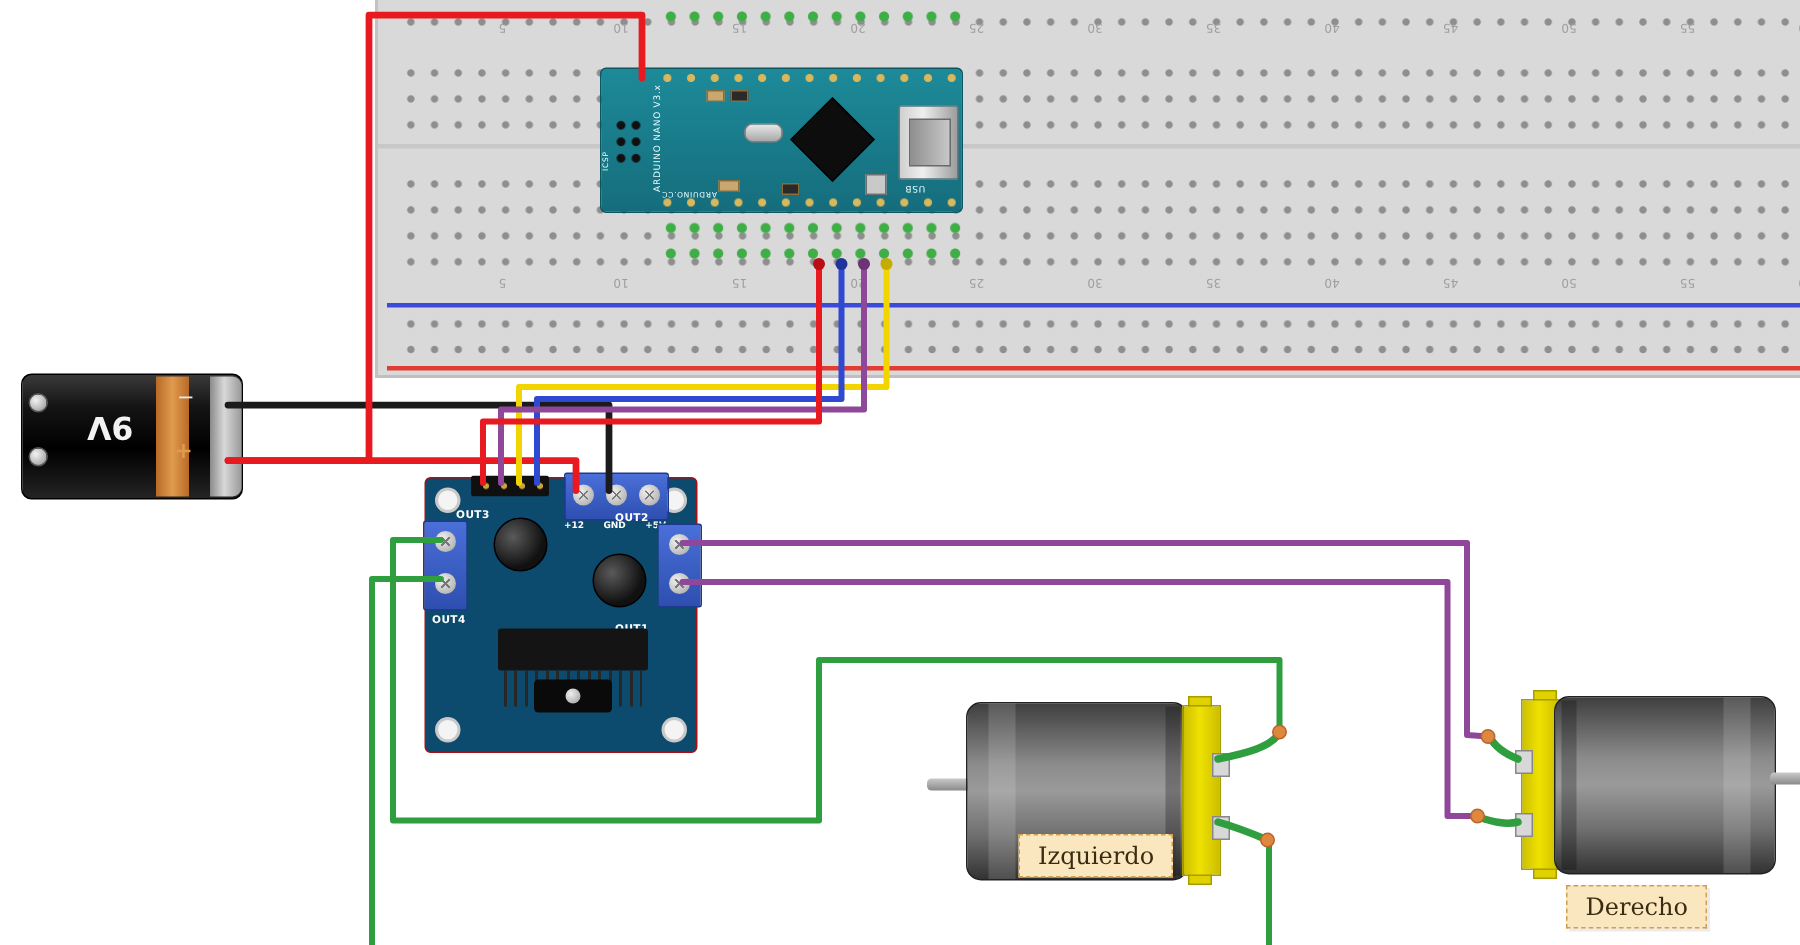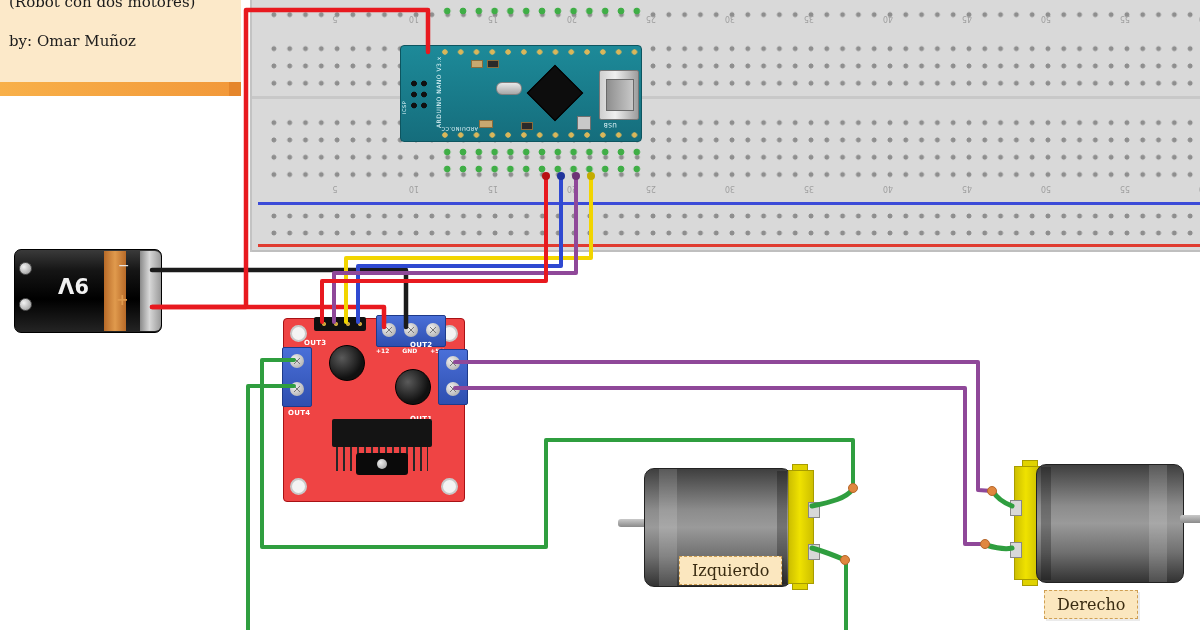--- a/index.html
+++ b/index.html
@@ -49,21 +49,21 @@
   .bat-cap{position:absolute;left:126px;top:2px;width:21px;height:80px;border-radius:0 6px 6px 0;
            background:linear-gradient(90deg,#8a8a8a,#d8d8d8 45%,#9a9a9a);}
   .bat-term{position:absolute;left:5px;width:11px;height:11px;border-radius:50%;
             background:radial-gradient(circle at 35% 35%,#f2f2f2,#aaa 75%,#777);border:1px solid #555;}
   .bat-9v{position:absolute;left:44px;top:24px;font-size:21px;font-weight:bold;color:#f2f2f2;
           transform:rotate(180deg);}
   .bat-minus{position:absolute;left:104px;top:8px;color:#e8e8e8;font-size:14px;}
   .bat-plus{position:absolute;left:102px;top:42px;color:#e09a4d;font-size:15px;font-weight:bold;}
 
   
-  .driver{position:absolute;left:283px;top:318px;width:180px;height:182px;background:#ef4444;
+  .driver{position:absolute;left:283px;top:318px;width:180px;height:182px;background:#0c4a6e;
           border:1px solid #a81114;border-radius:4px;}
   .hole{position:absolute;width:13px;height:13px;border-radius:50%;background:#f4f4f4;border:2px solid #c9c9c9;}
   .tblock{position:absolute;background:linear-gradient(180deg,#4a6fd8,#2e4fb0);border:1px solid #1e3a8a;border-radius:2px;}
   .screw{position:absolute;width:14px;height:14px;border-radius:50%;
          background:radial-gradient(circle at 35% 35%,#f0f0f0,#b9b9b9 70%,#8a8a8a);}
   .screw::after{content:"";position:absolute;inset:3px;border-radius:50%;
          background:linear-gradient(45deg,rgba(0,0,0,0) 44%,#777 44% 56%,rgba(0,0,0,0) 56%),
                     linear-gradient(-45deg,rgba(0,0,0,0) 44%,#777 44% 56%,rgba(0,0,0,0) 56%);}
   .pinhdr{position:absolute;left:30px;top:-2px;width:52px;height:14px;background:#101010;border-radius:2px;
           background-image:radial-gradient(circle,#caa33a 1.8px,rgba(0,0,0,0) 2.3px);background-size:12px 14px;background-position:4px 50%;}
@@ -247,26 +247,20 @@
       <div class="m-ring" style="left:4px;"></div>
     </div>
     <div class="m-shaft" style="left:168px;top:57px;"></div>
     <div class="m-term" style="left:-2px;top:42px;"></div>
     <div class="m-term" style="left:-2px;top:84px;"></div>
   </div>
 
   <div class="tag" style="left:679px;top:556px;">Izquierdo</div>
   <div class="tag" style="left:1044px;top:590px;">Derecho</div>
 
-  <div class="note">
-    <div class="note-title">(Robot con dos motores)</div>
-    <div class="note-author">by: Omar Muñoz</div>
-    <div class="note-strip"></div>
-    <div class="note-strip-tab"></div>
-  </div>
 
   <svg class="wires" width="1200" height="630" viewBox="0 0 1200 630">
     <g fill="none" stroke-linecap="round" stroke-linejoin="round">
 
       <polyline points="152,270 406,270 406,327" stroke="#1b1b1b" stroke-width="4.5"></polyline>
       <polyline points="152,307 246,307 246,10 428,10 428,52" stroke="#e8191f" stroke-width="4.5"></polyline>
       <polyline points="152,307 384,307 384,327" stroke="#e8191f" stroke-width="4.5"></polyline>
 
       <polyline points="591,176 591,258 346,258 346,322" stroke="#f2d500" stroke-width="4"></polyline>
       <polyline points="561,176 561,266 358,266 358,322" stroke="#2f49d1" stroke-width="4"></polyline>

